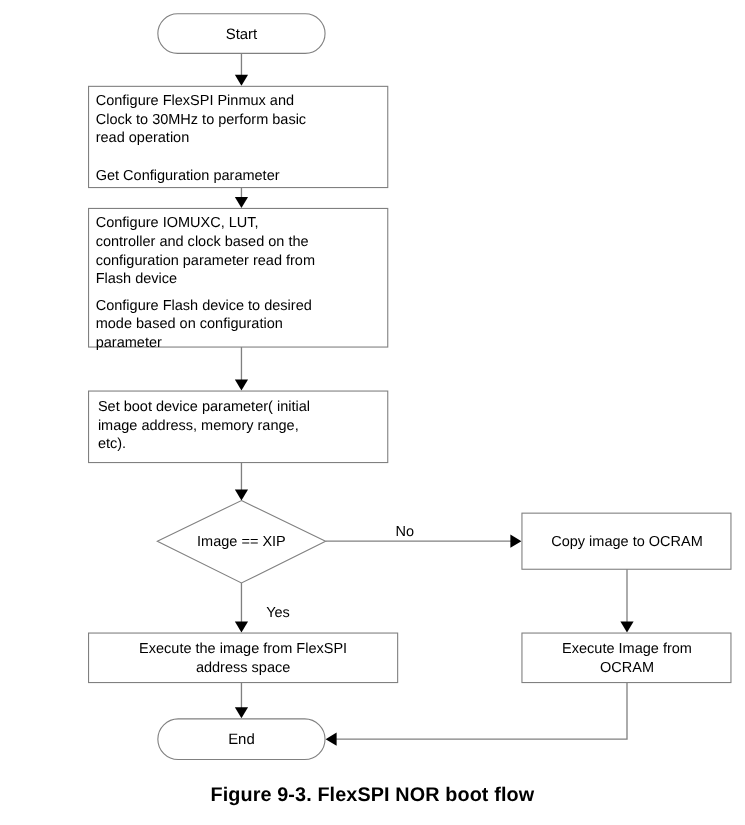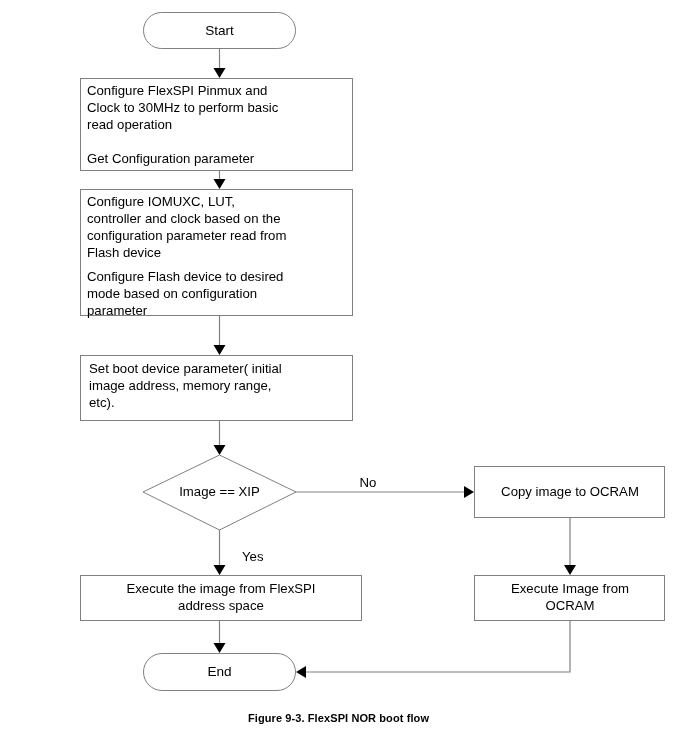--- a/index.html
+++ b/index.html
@@ -57,21 +57,21 @@
     font-size: 13.2px;
     fill: #000000;
   }
   .figure-caption {
     position: absolute;
     left: 0;
     top: 712px;
     width: 677px;
     text-align: center;
     font-family: "Liberation Sans", sans-serif;
-    font-size: 11px;
+    font-size: 18px;
     font-weight: bold;
     color: #000000;
     letter-spacing: 0.1px;
   }
 </style>
 </head>
 <body>
 
 <div id="flow-root">
 

